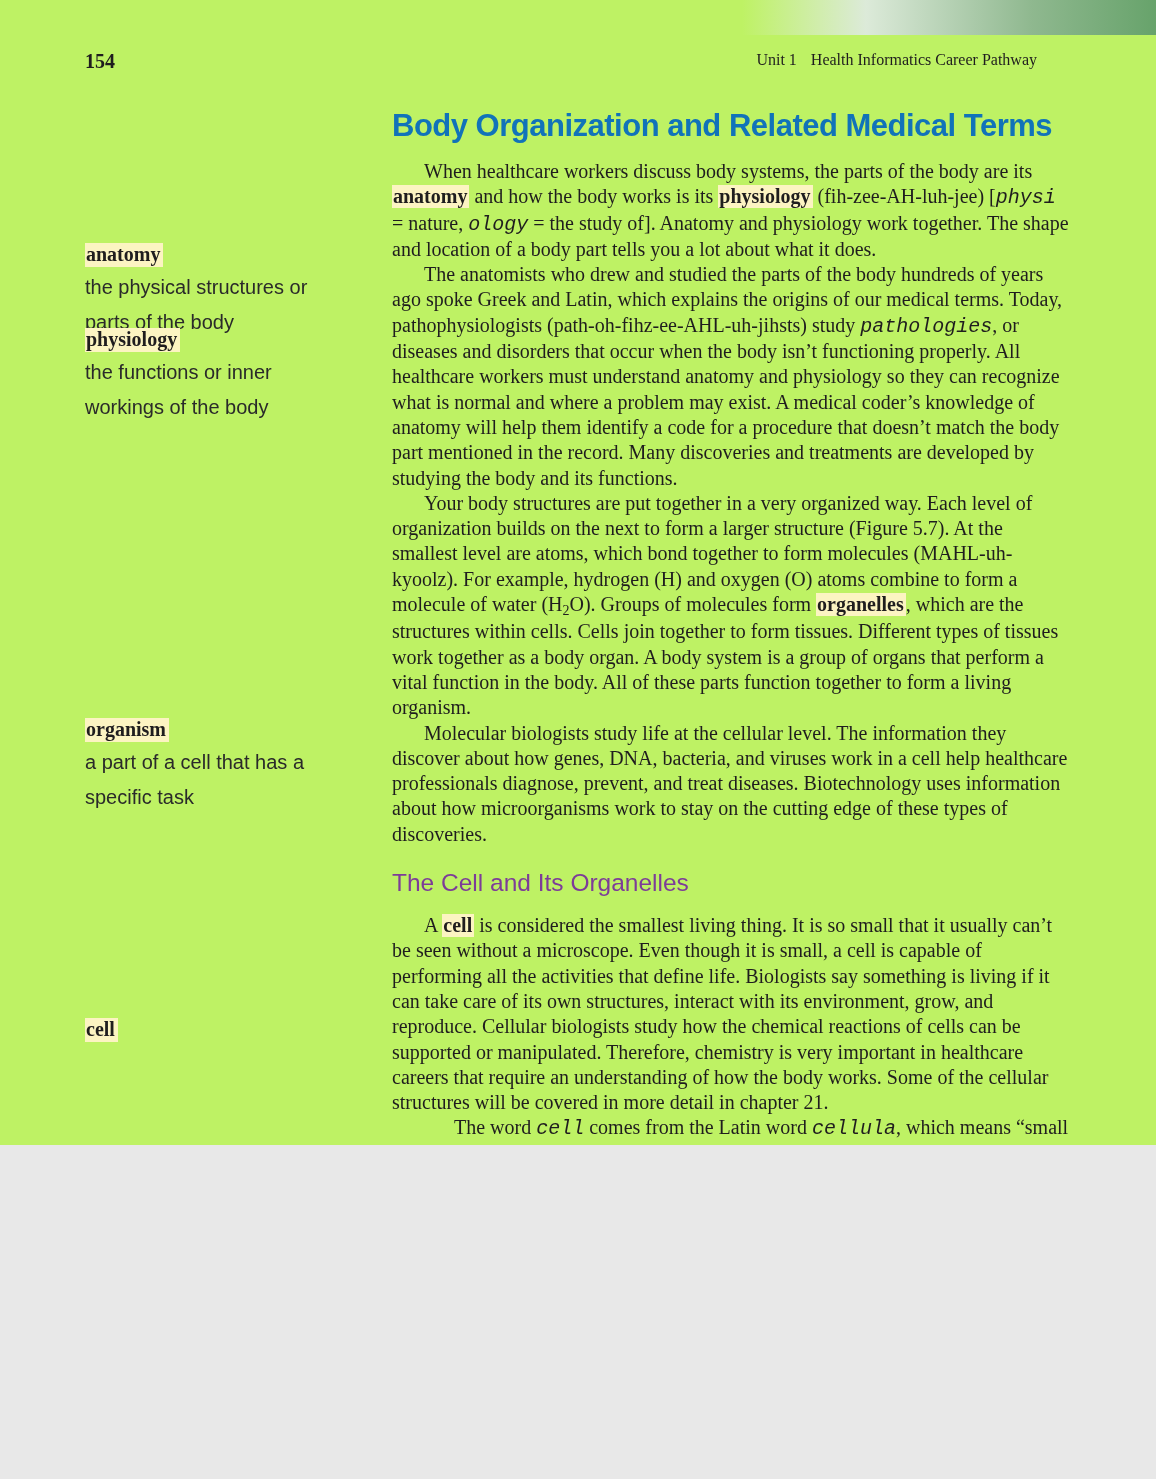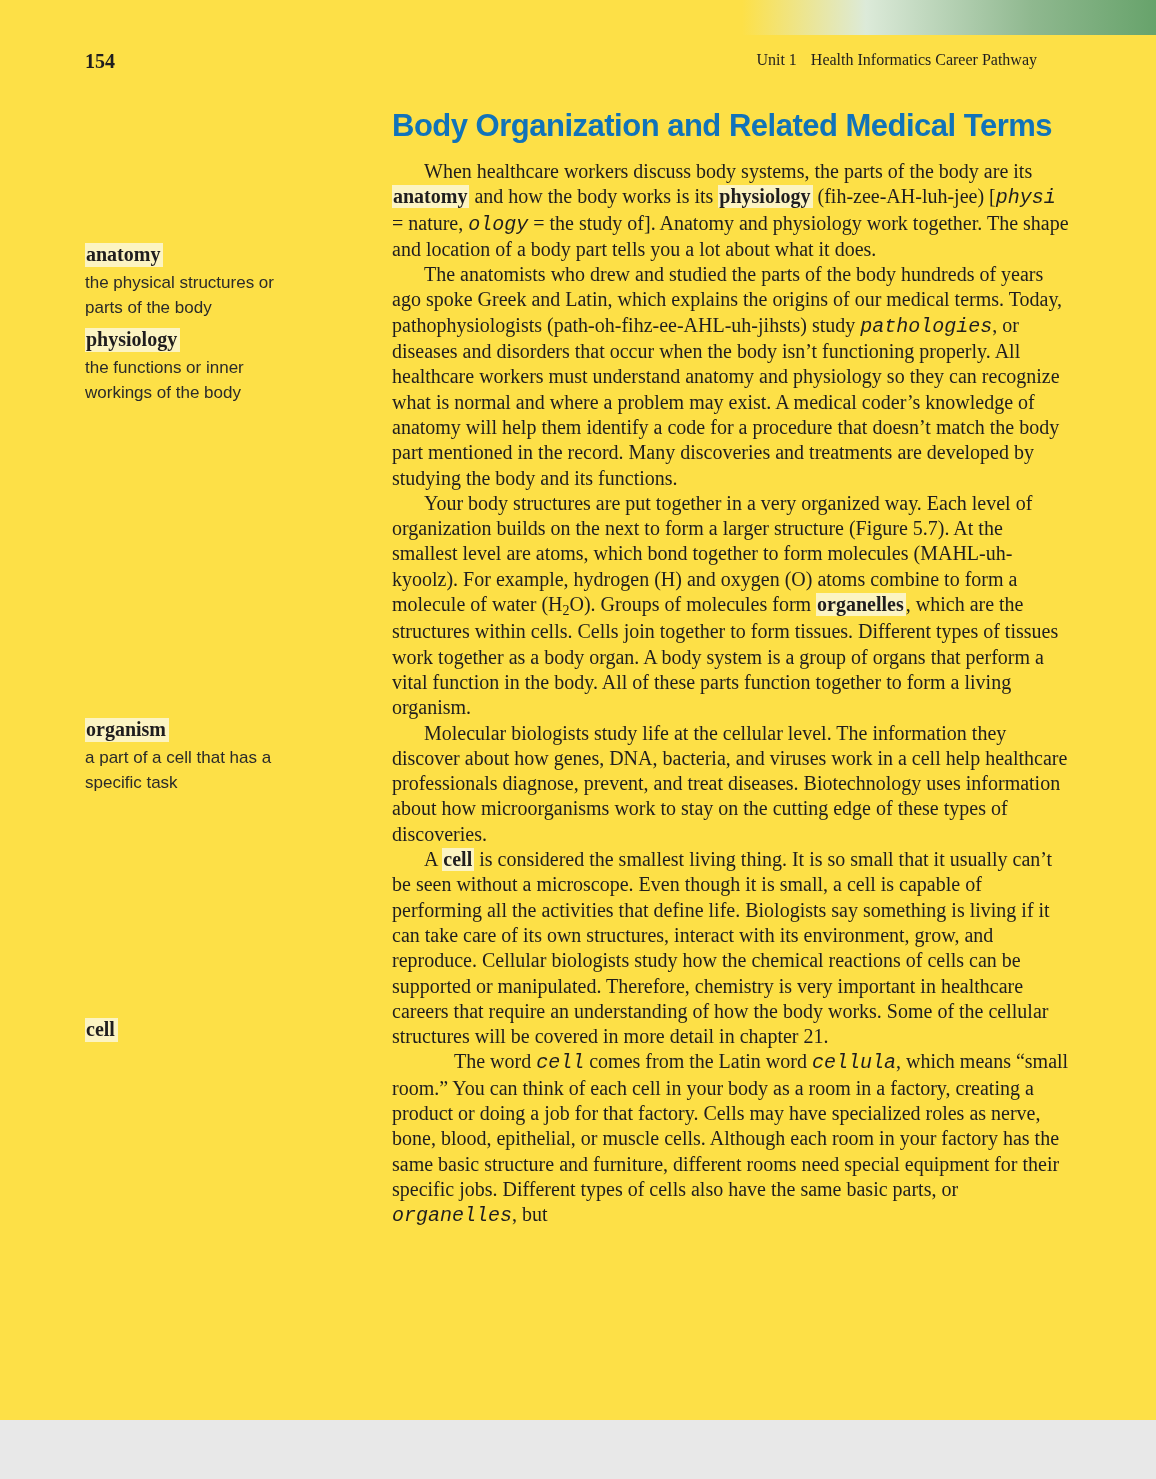--- a/index.html
+++ b/index.html
@@ -1,20 +1,20 @@
 <!DOCTYPE html>
 <html><head>
 <meta charset="utf-8">
 <style>
   html, body { margin: 0; padding: 0; background: #e8e8e8; }
   .page {
     position: relative;
     width: 1156px;
-    height: 1420px;
-    background: #fde047;
+    height: 1145px;
+    background: #bef264;
     overflow: hidden;
     font-family: "Liberation Serif", serif;
   }
 
   
   .green-banner {
     position: absolute;
     top: 0; right: 0;
     left: 742px;
     height: 35px;
@@ -54,22 +54,22 @@
     font-family: "Liberation Serif", serif;
     font-weight: bold;
     font-size: 20px;
     color: #1f1d1e;
     background: #fcf4c2;
     padding: 0 3px 1px 1px;
     margin-bottom: 3px;
   }
   .term-block .definition {
     font-family: "Liberation Sans", sans-serif;
-    font-size: 17px;
-    line-height: 25px;
+    font-size: 20px;
+    line-height: 35px;
     color: #2a2a2a;
     max-width: 225px;
   }
 
   
   .main-col {
     position: absolute;
     left: 358px;
     top: 106px;
     width: 678px;
@@ -156,19 +156,20 @@
       <span class="term">cell</span>
     </div>
   </aside>
 
   <main class="main-col">
     <h1>Body Organization and Related Medical Terms</h1>
     <p class="body-para"><span>When healthcare workers discuss body systems, the parts of the body are its </span><span class="seg-term">anatomy</span><span> and how the body works is its </span><span class="seg-term">physiology</span><span> (fih-zee-AH-luh-jee) [</span><span class="seg-i">physi</span><span> = nature, </span><span class="seg-i">ology</span><span> = the study of]. Anatomy and physiology work together. The shape and location of a body part tells you a lot about what it does.</span></p>
     <p class="body-para"><span>The anatomists who drew and studied the parts of the body hundreds of years ago spoke Greek and Latin, which explains the origins of our medical terms. Today, pathophysiologists (path-oh-fihz-ee-AHL-uh-jihsts) study </span><span class="seg-i">pathologies</span><span>, or diseases and disorders that occur when the body isn’t functioning properly. All healthcare workers must understand anatomy and physiology so they can recognize what is normal and where a problem may exist. A medical coder’s knowledge of anatomy will help them identify a code for a procedure that doesn’t match the body part mentioned in the record. Many discoveries and treatments are developed by studying the body and its functions.</span></p>
     <p class="body-para"><span>Your body structures are put together in a very organized way. Each level of organization builds on the next to form a larger structure (Figure 5.7). At the smallest level are atoms, which bond together to form molecules (MAHL-uh-kyoolz). For example, hydrogen (H) and oxygen (O) atoms combine to form a molecule of water (H</span><span class="seg-sub">2</span><span>O). Groups of molecules form </span><span class="seg-term">organelles</span><span>, which are the structures within cells. Cells join together to form tissues. Different types of tissues work together as a body organ. A body system is a group of organs that perform a vital function in the body. All of these parts function together to form a living organism.</span></p>
     <p class="body-para"><span>Molecular biologists study life at the cellular level. The information they discover about how genes, DNA, bacteria, and viruses work in a cell help healthcare professionals diagnose, prevent, and treat diseases. Biotechnology uses information about how microorganisms work to stay on the cutting edge of these types of discoveries.</span></p>
+    <h2>The Cell and Its Organelles</h2>
     <p class="body-para"><span>A </span><span class="seg-term">cell</span><span> is considered the smallest living thing. It is so small that it usually can’t be seen without a microscope. Even though it is small, a cell is capable of performing all the activities that define life. Biologists say something is living if it can take care of its own structures, interact with its environment, grow, and reproduce. Cellular biologists study how the chemical reactions of cells can be supported or manipulated. Therefore, chemistry is very important in healthcare careers that require an understanding of how the body works. Some of the cellular structures will be covered in more detail in chapter 21.</span></p>
     <p class="body-para indent-deep"><span>The word </span><span class="seg-i">cell</span><span> comes from the Latin word </span><span class="seg-i">cellula</span><span>, which means “small room.” You can think of each cell in your body as a room in a factory, creating a product or doing a job for that factory. Cells may have specialized roles as nerve, bone, blood, epithelial, or muscle cells. Although each room in your factory has the same basic structure and furniture, different rooms need special equipment for their specific jobs. Different types of cells also have the same basic parts, or </span><span class="seg-i">organelles</span><span>, but</span></p>
   </main>
 
   <footer class="copyright">Copyright Goodheart-Willcox Co., Inc.</footer>
 
 </div>
 
 </body></html>

